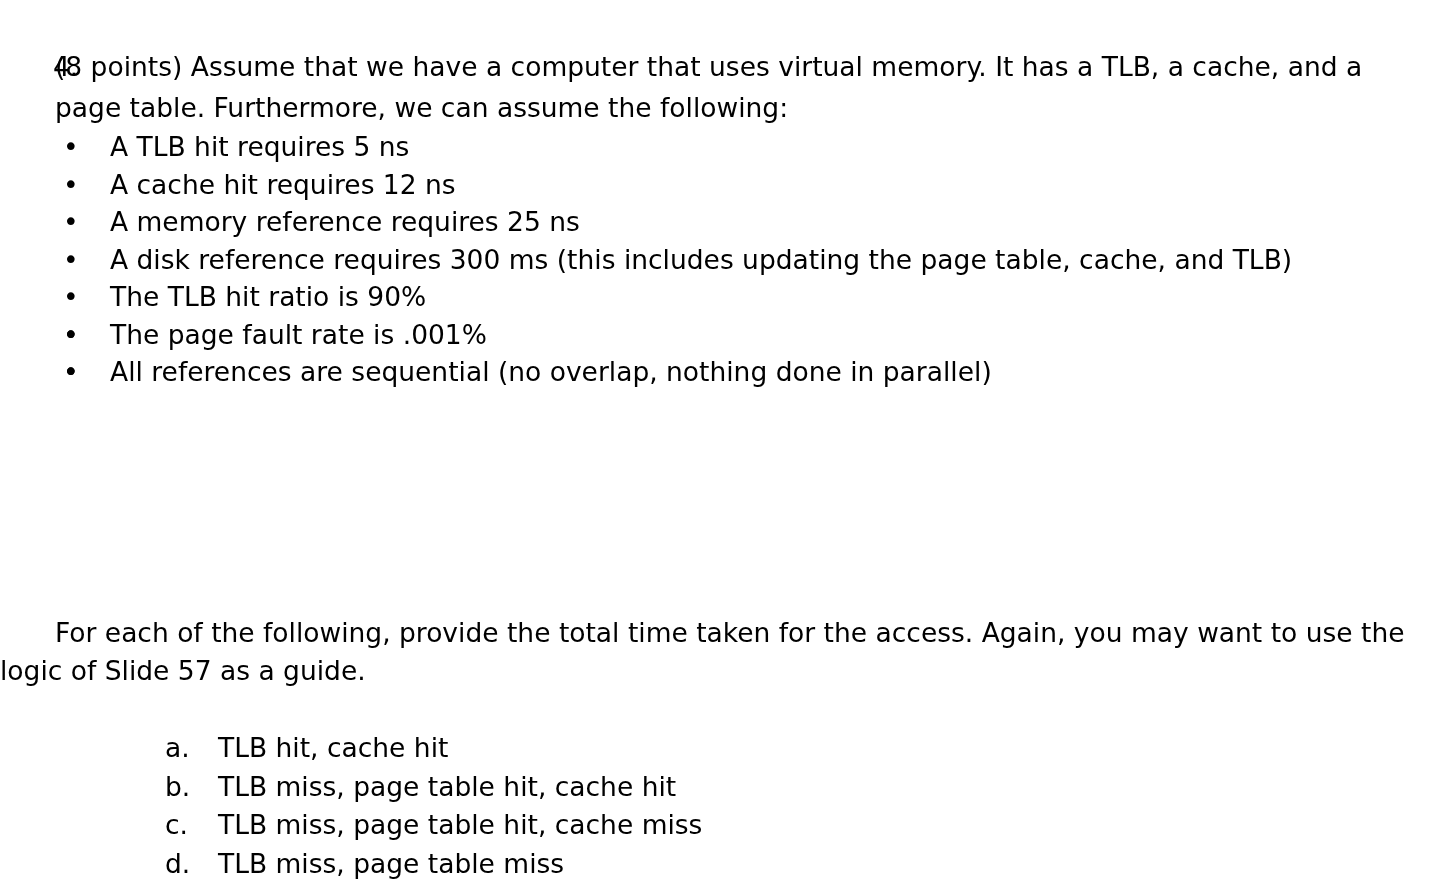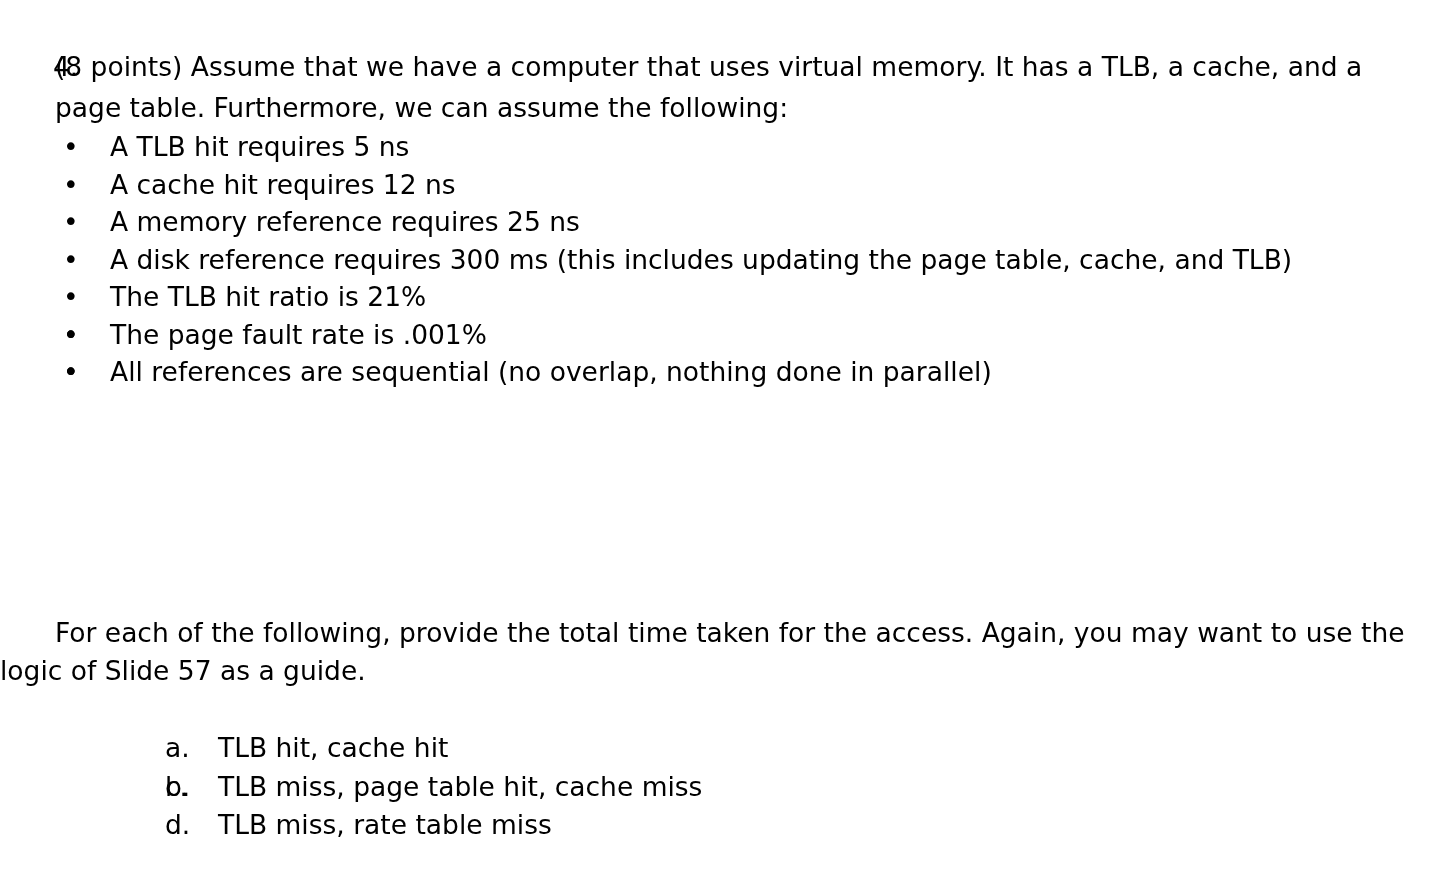--- a/index.html
+++ b/index.html
@@ -144,21 +144,21 @@
           <li>
             <span class="bullet">•</span>
             <span>A memory reference requires 25 ns</span>
           </li>
           <li>
             <span class="bullet">•</span>
             <span>A disk reference requires 300 ms (this includes updating the page table, cache, and TLB)</span>
           </li>
           <li>
             <span class="bullet">•</span>
-            <span>The TLB hit ratio is 21%</span>
+            <span>The TLB hit ratio is 90%</span>
           </li>
           <li>
             <span class="bullet">•</span>
           </li>
           <li>
             <span class="bullet">•</span>
             <span>The page fault rate is .001%</span>
           </li>
           <li>
             <span class="bullet">•</span>
@@ -174,24 +174,25 @@
 
   <p class="instruction">For each of the following, provide the total time taken for the access. Again, you may want to use the logic of Slide 57 as a guide.</p>
 
   <ol class="subparts">
     <li>
       <span class="letter">a.</span>
       <span>TLB hit, cache hit</span>
     </li>
     <li>
       <span class="letter">b.</span>
+      <span>TLB miss, page table hit, cache hit</span>
     </li>
     <li>
       <span class="letter">c.</span>
       <span>TLB miss, page table hit, cache miss</span>
     </li>
     <li>
       <span class="letter">d.</span>
-      <span>TLB miss, rate table miss</span>
+      <span>TLB miss, page table miss</span>
     </li>
   </ol>
 
 </div>
 
 </body></html>

